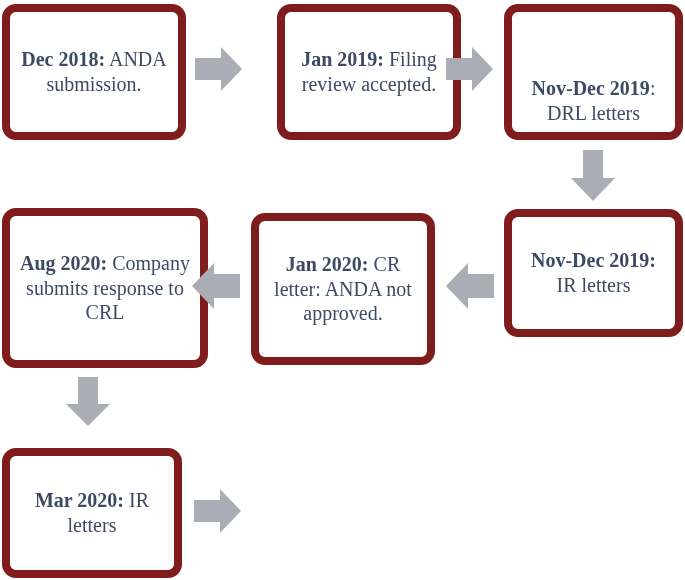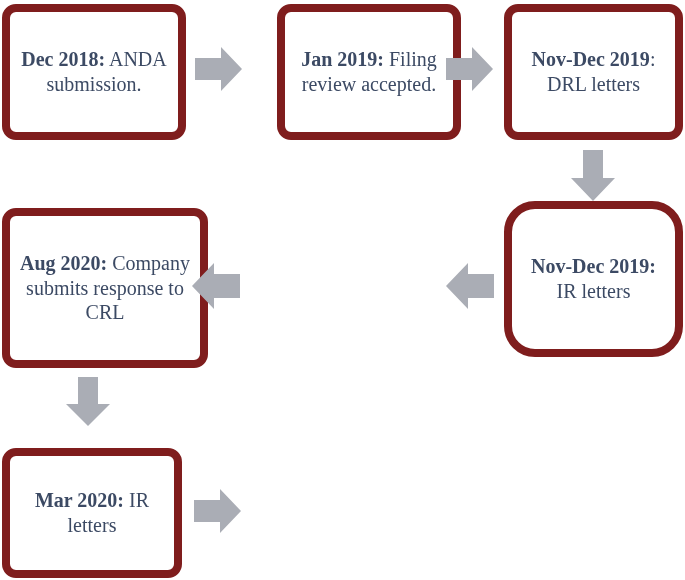--- a/index.html
+++ b/index.html
@@ -47,26 +47,26 @@
 
   
   .arrow {
     position: absolute;
   }
   .arrow svg { display: block; }
 
   
   #node-dec2018   { left: 2px;   top: 4px;   width: 184px; height: 136px; }
   #node-jan2019   { left: 251px; top: 4px;   width: 184px; height: 136px; margin-left: 26px; }
-  #node-novdec-drl{ left: 504px; top: 4px;   width: 179px; height: 136px; }
+  #node-novdec-drl{ left: 504px; top: 4px;   width: 179px; height: 136px; align-items: flex-end; }
 
   
   #node-aug2020   { left: 2px;   top: 208px; width: 206px; height: 160px; }
   #node-jan2020   { left: 251px; top: 213px; width: 184px; height: 152px; }
-  #node-novdec-ir { left: 504px; top: 201px; width: 179px; height: 156px; border-radius: 31px; }
+  #node-novdec-ir { left: 504px; top: 209px; width: 179px; height: 128px; }
 
   
   #node-nov2020   { left: 2px;   top: 448px; width: 180px; height: 130px; }
   #node-june2021  { left: 251px; top: 443px; width: 184px; height: 135px; }
 
   
   #arrow-1 { left: 195px; top: 45px; }
   #arrow-2 { left: 446px; top: 45px; }
   #arrow-3 { left: 569px; top: 150px; }
   #arrow-4 { left: 191px; top: 260px; }
@@ -123,20 +123,25 @@
       <span>Company submits response to CRL</span>
     </span>
   </div>
 
   <div class="arrow" id="arrow-4">
     <svg width="50" height="52" viewBox="0 0 50 52" aria-hidden="true">
       <polygon points="49,14 23,14 23,3 1,26 23,49 23,38 49,38" fill="#AAADB5"></polygon>
     </svg>
   </div>
 
+  <div class="node" id="node-jan2020">
+    <span class="label">
+      <b>Jan 2020:</b><span> CR letter: ANDA not approved.</span>
+    </span>
+  </div>
 
   <div class="arrow" id="arrow-5">
     <svg width="50" height="52" viewBox="0 0 50 52" aria-hidden="true">
       <polygon points="49,14 23,14 23,3 1,26 23,49 23,38 49,38" fill="#AAADB5"></polygon>
     </svg>
   </div>
 
   <div class="node" id="node-novdec-ir">
     <span class="label">
       <b>Nov-Dec 2019:</b><span> IR letters</span>

